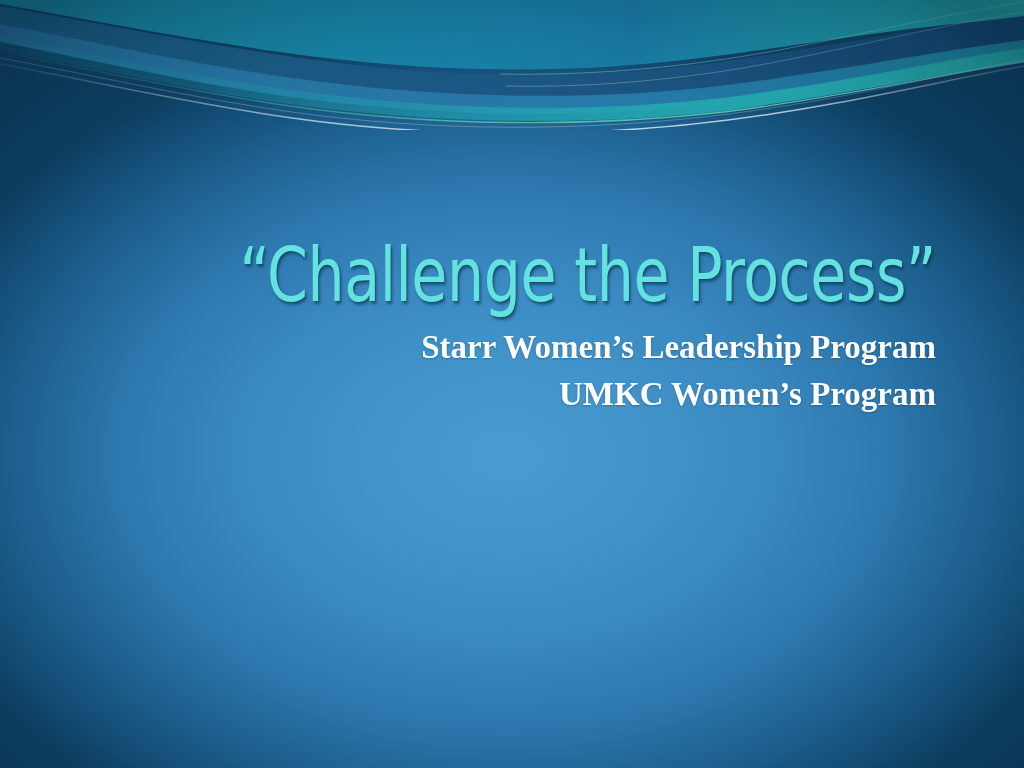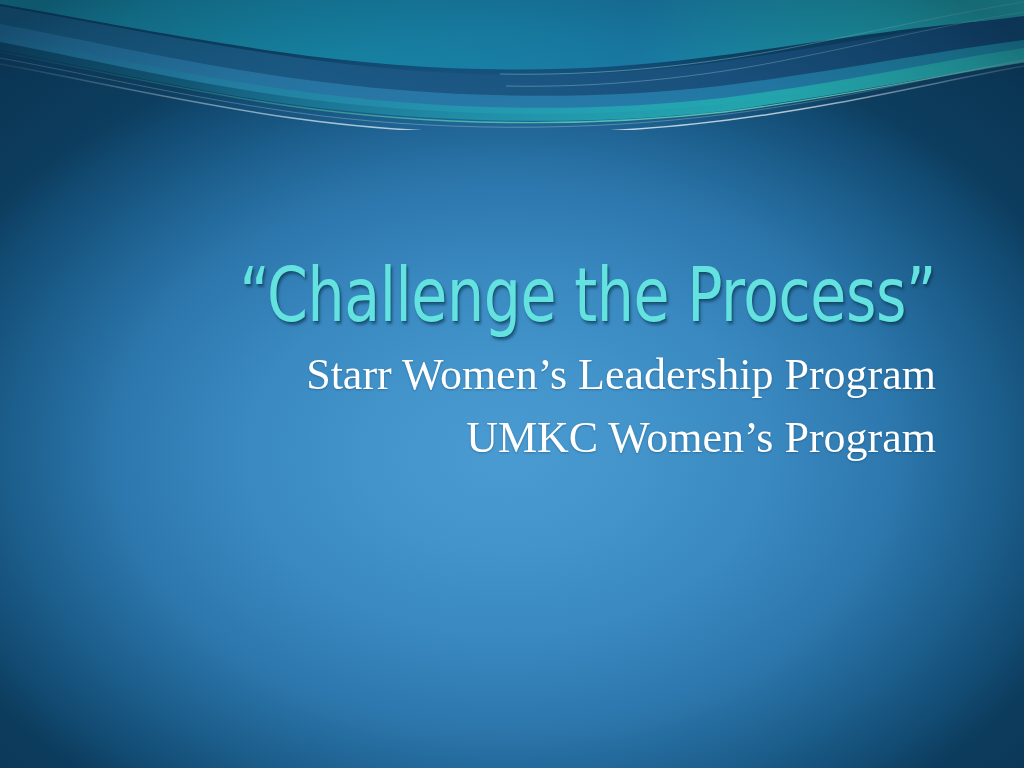--- a/index.html
+++ b/index.html
@@ -49,21 +49,21 @@
     top: 0;
     left: 0;
     width: 1024px;
     height: 130px;
   }
 
   
   #text-block {
     position: absolute;
     left: 88px;
-    top: 256px;
+    top: 236px;
     width: 848px;
     text-align: right;
   }
 
   #slide-title {
     margin: 0;
     font-family: "DejaVu Sans Condensed", "Liberation Sans Narrow", "Liberation Sans", sans-serif;
     font-weight: 400;
     font-size: 74px;
     line-height: 1.06;
@@ -78,22 +78,22 @@
       1px 1px 0px rgba(20,90,120,0.40);
   }
 
   #subtitle {
     margin: 10px 0 0 0;
     text-align: right;
   }
 
   .subtitle-line {
     font-family: "Liberation Serif", "DejaVu Serif", serif;
-    font-weight: 400;
-    font-size: 44px;
+    font-weight: 700;
+    font-size: 33px;
     line-height: 1.42;
     color: #ffffff;
     white-space: nowrap;
     text-shadow: 0px 1px 2px rgba(10,50,76,0.35);
   }
 </style>
 </head>
 <body>
 
 <div id="slide">

